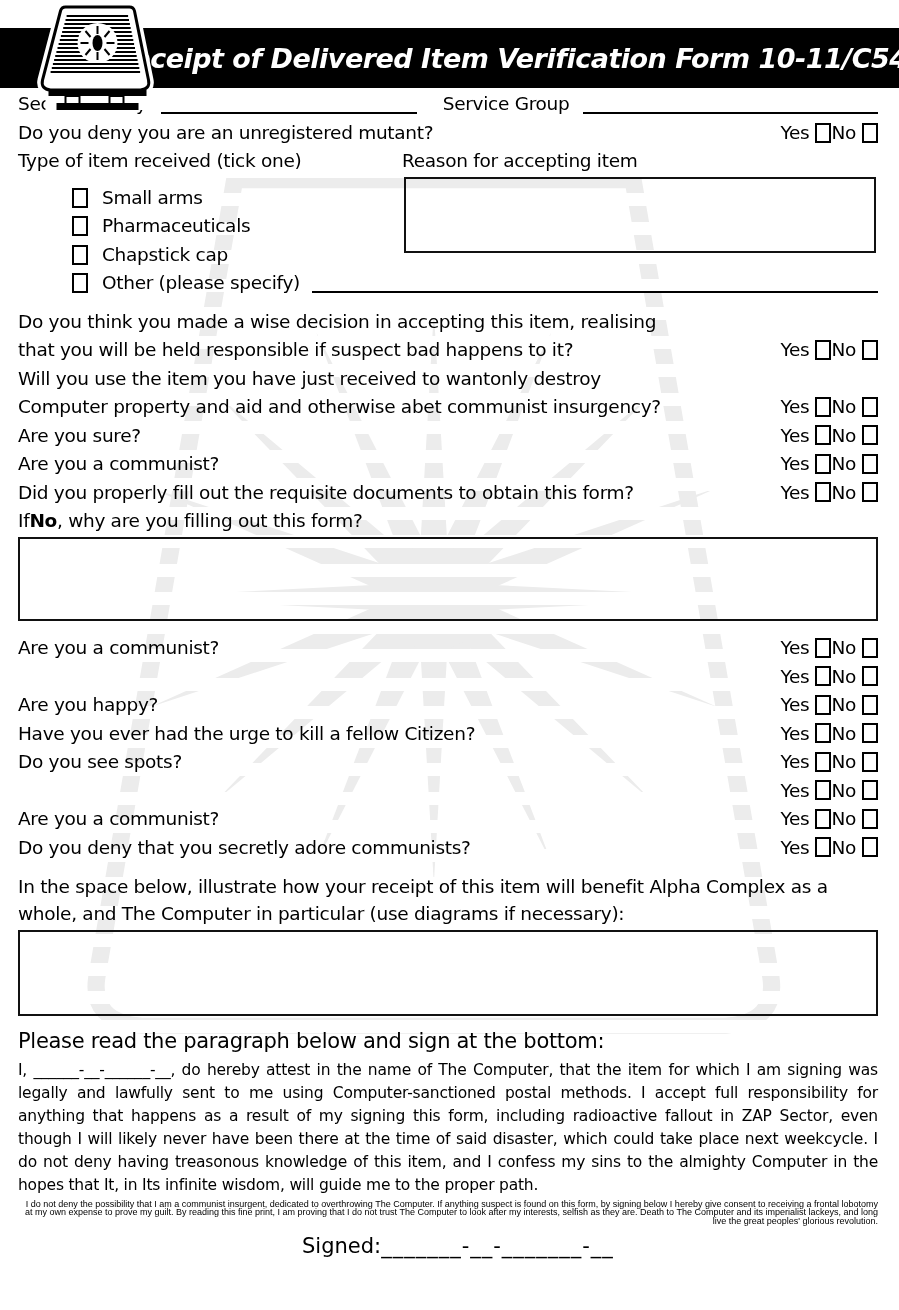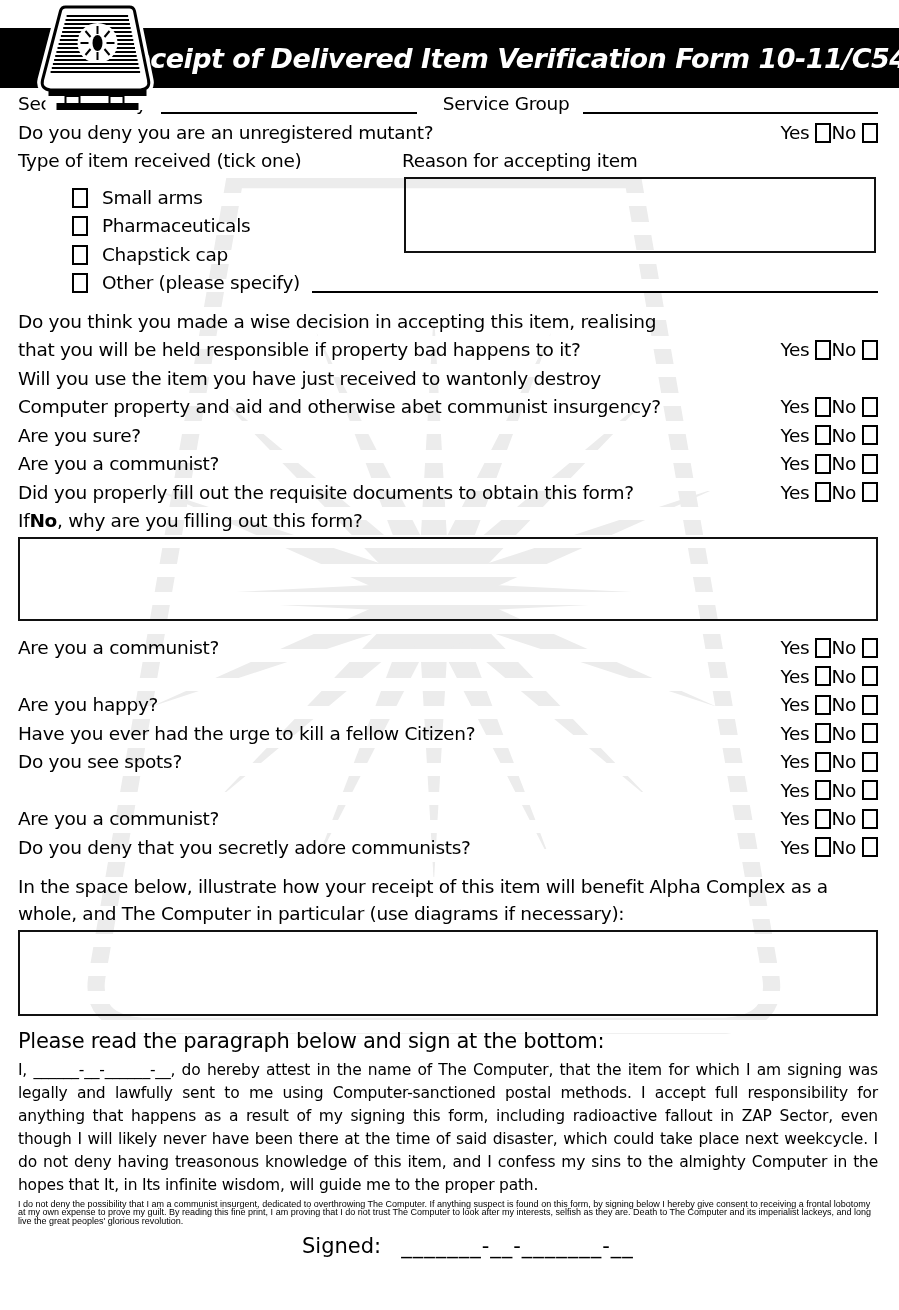--- a/index.html
+++ b/index.html
@@ -39,23 +39,23 @@
   .qrow{display:flex;align-items:center;height:28.5px;font-size:18.5px;letter-spacing:-0.3px;}
   .ifno{height:27px;display:flex;align-items:center;font-size:18.5px;letter-spacing:-0.3px;}
   .b{font-weight:bold;}
   .bigbox{border:2.5px solid #111;background:transparent;box-sizing:border-box;width:100%;}
   .box1{height:84px;margin-top:3px;}
   .box2{height:86px;margin-top:3px;}
   .gap6{margin-top:6px;} .gap13{margin-top:13px;}
   .illus{margin-top:11px;font-size:18.5px;letter-spacing:-0.3px;line-height:27px;}
   .instr{margin-top:11px;font-size:21px;letter-spacing:-0.3px;height:28px;display:flex;align-items:center;}
   .attest{margin-top:4px;font-size:15.5px;line-height:23px;text-align:justify;letter-spacing:-0.2px;}
-  .fine{margin-top:3px;font-family:"Liberation Sans",sans-serif;font-size:9px;line-height:8.9px;letter-spacing:0;}
+  .fine{margin-top:3px;font-family:"Liberation Sans",sans-serif;font-size:9px;line-height:8.9px;letter-spacing:0;text-align:right;}
   .signedrow{margin-top:8px;margin-left:284px;font-size:21px;display:flex;align-items:center;}
-  .signedrow .blanks{margin-left:20px;letter-spacing:1px;}
+  .signedrow .blanks{margin-left:0;letter-spacing:1px;}
 </style>
 </head>
 <body>
 
 <div class="page">
 
   <svg class="wm" width="840" height="905" viewBox="0 0 780 900" preserveAspectRatio="none">
     <path d="M190 15 L560 15 L688 808 Q694 852 646 856 L104 856 Q56 852 62 808 Z" fill="none" stroke="#ececec" stroke-width="16"></path>
     <g fill="#ececec">
       <polygon points="375,145 361,405 389,405" transform="rotate(0 375 430)"></polygon>
@@ -164,21 +164,21 @@
           <span class="blank grow" style="margin-left:12px;"></span>
         </div>
       </div>
     </div>
 
     <div class="gap6">
       <div class="qrow">
         <span>Do you think you made a wise decision in accepting this item, realising</span>
       </div>
       <div class="qrow">
-        <span>that you will be held responsible if property bad happens to it?</span>
+        <span>that you will be held responsible if suspect bad happens to it?</span>
         <span class="yn">
           <span class="ynlbl">Yes</span>
           <span class="cb"></span>
           <span class="ynlbl">No</span>
           <span class="cb"></span>
         </span>
       </div>
       <div class="qrow">
         <span>Will you use the item you have just received to wantonly destroy</span>
       </div>

